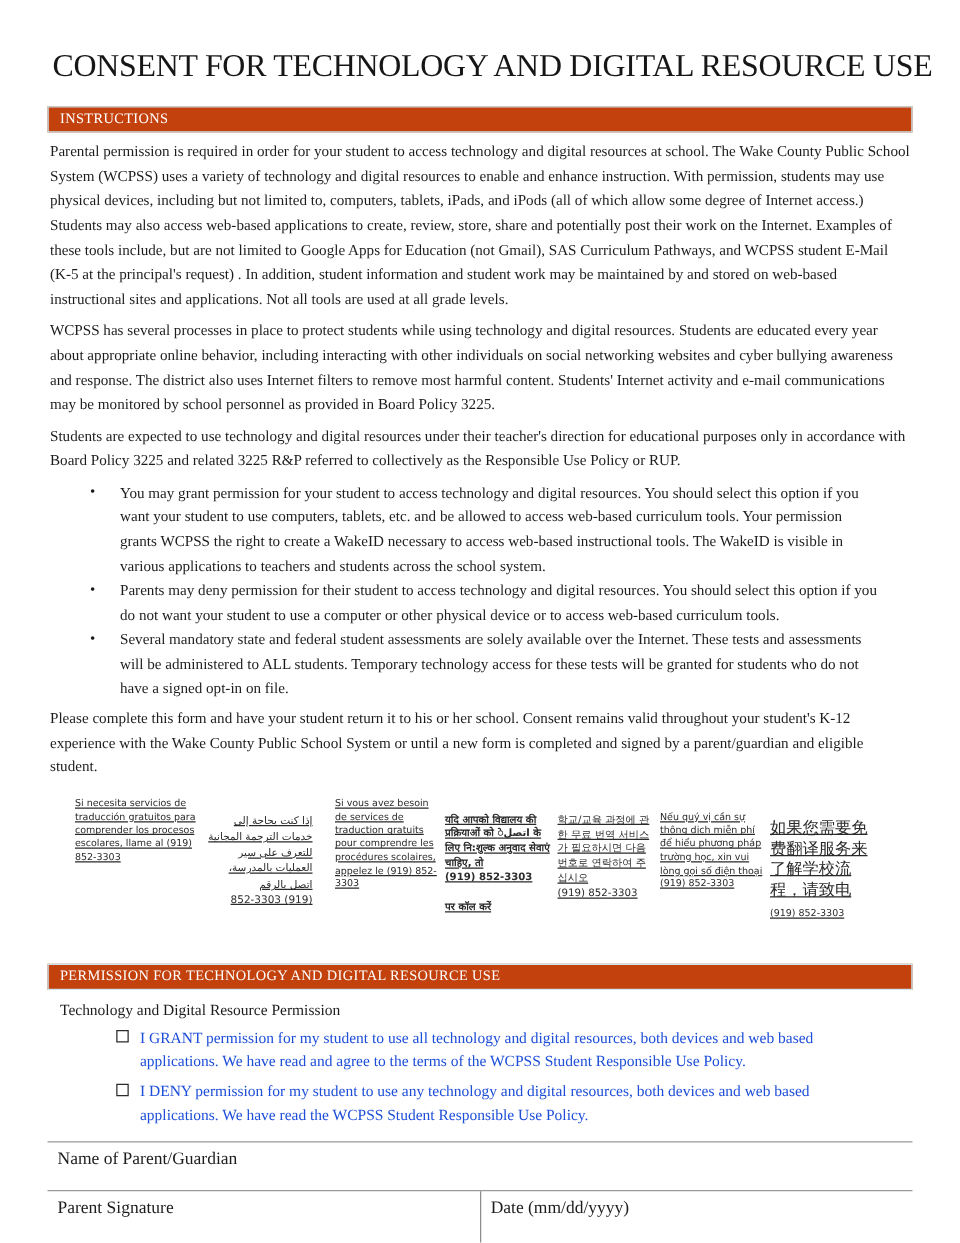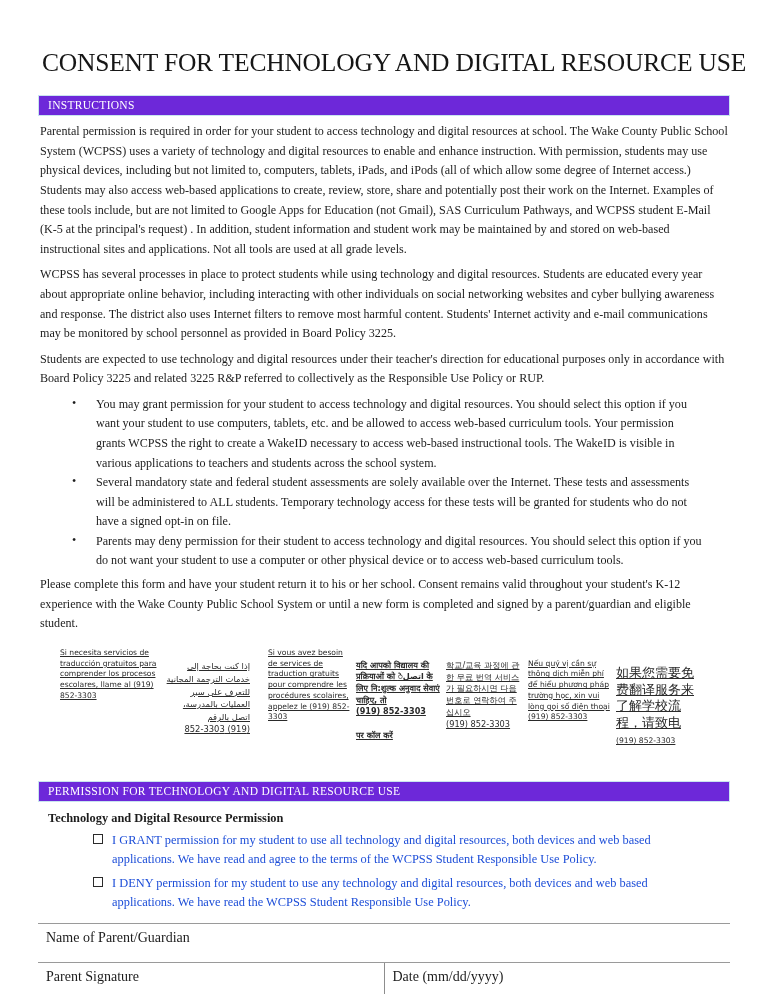--- a/index.html
+++ b/index.html
@@ -12,40 +12,40 @@
     height: 994px;
     font-family: "Liberation Serif", serif;
     color: #1a1a1a;
     overflow: hidden;
   }
   .page {
     position: relative;
     width: 768px;
     height: 994px;
     box-sizing: border-box;
-    padding: 10px 38px;
+    padding: 0 38px;
   }
   
   .doc-title {
     font-family: "Liberation Serif", serif;
     font-size: 25.5px;
     font-weight: 400;
     letter-spacing: -0.2px;
     color: #161616;
     margin: 0;
     padding-top: 38px;
     padding-left: 4px;
     line-height: 1.15;
     white-space: nowrap;
   }
   
   .section-bar {
     margin-top: 18px;
     height: 21px;
-    background: #6d28d9;
+    background: #c2410c;
     border: 1px solid #c9e4ef;
     box-sizing: border-box;
     display: flex;
     align-items: center;
   }
   .section-bar .section-bar-label {
     color: #ffffff;
     font-family: "Liberation Serif", serif;
     font-size: 11.5px;
     letter-spacing: 0.3px;
@@ -136,21 +136,20 @@
   
   .perm-block {
     padding: 7px 0 6px 10px;
     border-bottom: 1.6px solid #9a9a9a;
   }
   .perm-heading {
     font-size: 12.4px;
     color: #1c1c1c;
     margin: 0 0 3px 0;
     line-height: 1.5;
-    font-weight: bold;
   }
   .perm-option {
     position: relative;
     padding-left: 64px;
     padding-right: 18px;
     font-size: 12.4px;
     line-height: 1.54;
     margin-bottom: 5px;
     color: #1d4ed8;
   }
@@ -193,22 +192,22 @@
     <span class="section-bar-label">INSTRUCTIONS</span>
   </div>
 
   <div class="body-block">
     <p class="para">Parental permission is required in order for your student to access technology and digital resources at school. The Wake County Public School System (WCPSS) uses a variety of technology and digital resources to enable and enhance instruction. With permission, students may use physical devices, including but not limited to, computers, tablets, iPads, and iPods (all of which allow some degree of Internet access.) Students may also access web-based applications to create, review, store, share and potentially post their work on the Internet. Examples of these tools include, but are not limited to  Google Apps for Education (not Gmail), SAS Curriculum Pathways, and WCPSS student E-Mail (K-5 at the principal's request) . In addition, student information and student work may be maintained by and stored on web-based instructional sites and applications.   Not all tools are used at all grade levels.</p>
     <p class="para">WCPSS has several processes in place to protect students while using technology and digital resources. Students are educated every year about appropriate online behavior, including interacting with other individuals on social networking websites and cyber bullying awareness and response. The district also uses Internet filters to remove most harmful content.   Students' Internet activity and e-mail communications may be monitored by school personnel as provided in Board Policy 3225.</p>
     <p class="para">Students are expected to use technology and digital resources under their teacher's direction for educational purposes only in accordance with Board Policy 3225 and related 3225 R&amp;P referred to collectively as the Responsible Use Policy or RUP.</p>
 
     <ul class="bullets">
       <li>You may grant permission for your student to access technology and digital resources. You should select this option if you want your student to use computers, tablets, etc. and be allowed to access web-based curriculum tools. Your permission grants WCPSS the right to create a WakeID necessary to access web-based instructional tools. The WakeID is visible in various applications to teachers and students across the school system.</li>
+      <li>Parents may deny permission for their student to access technology and digital resources.  You should select this option if you do not want your student to use a computer or other physical device or to access web-based curriculum tools.</li>
       <li>Several mandatory state and federal student assessments are solely available over the Internet. These tests and assessments will be administered to ALL students. Temporary technology access for these tests will be granted for students who do not have a signed opt-in on file.</li>
-      <li>Parents may deny permission for their student to access technology and digital resources.  You should select this option if you do not want your student to use a computer or other physical device or to access web-based curriculum tools.</li>
     </ul>
 
     <p class="para">Please complete this form and have your student return it to his or her school. Consent remains valid throughout your student's K-12 experience with the Wake County Public School System or until a new form is completed and signed by a parent/guardian and eligible student.</p>
   </div>
 
   <div class="translations">
     <div class="tcol spanish">Si necesita servicios de traducción gratuitos para comprender los procesos escolares, llame al (919) 852-3303</div>
     <div class="tcol arabic">
       <span>إذا كنت بحاجة إلى خدمات الترجمة المجانية للتعرف على سير العمليات بالمدرسة، اتصل بالرقم</span>
       <span class="phone">(919) 852-3303</span>

